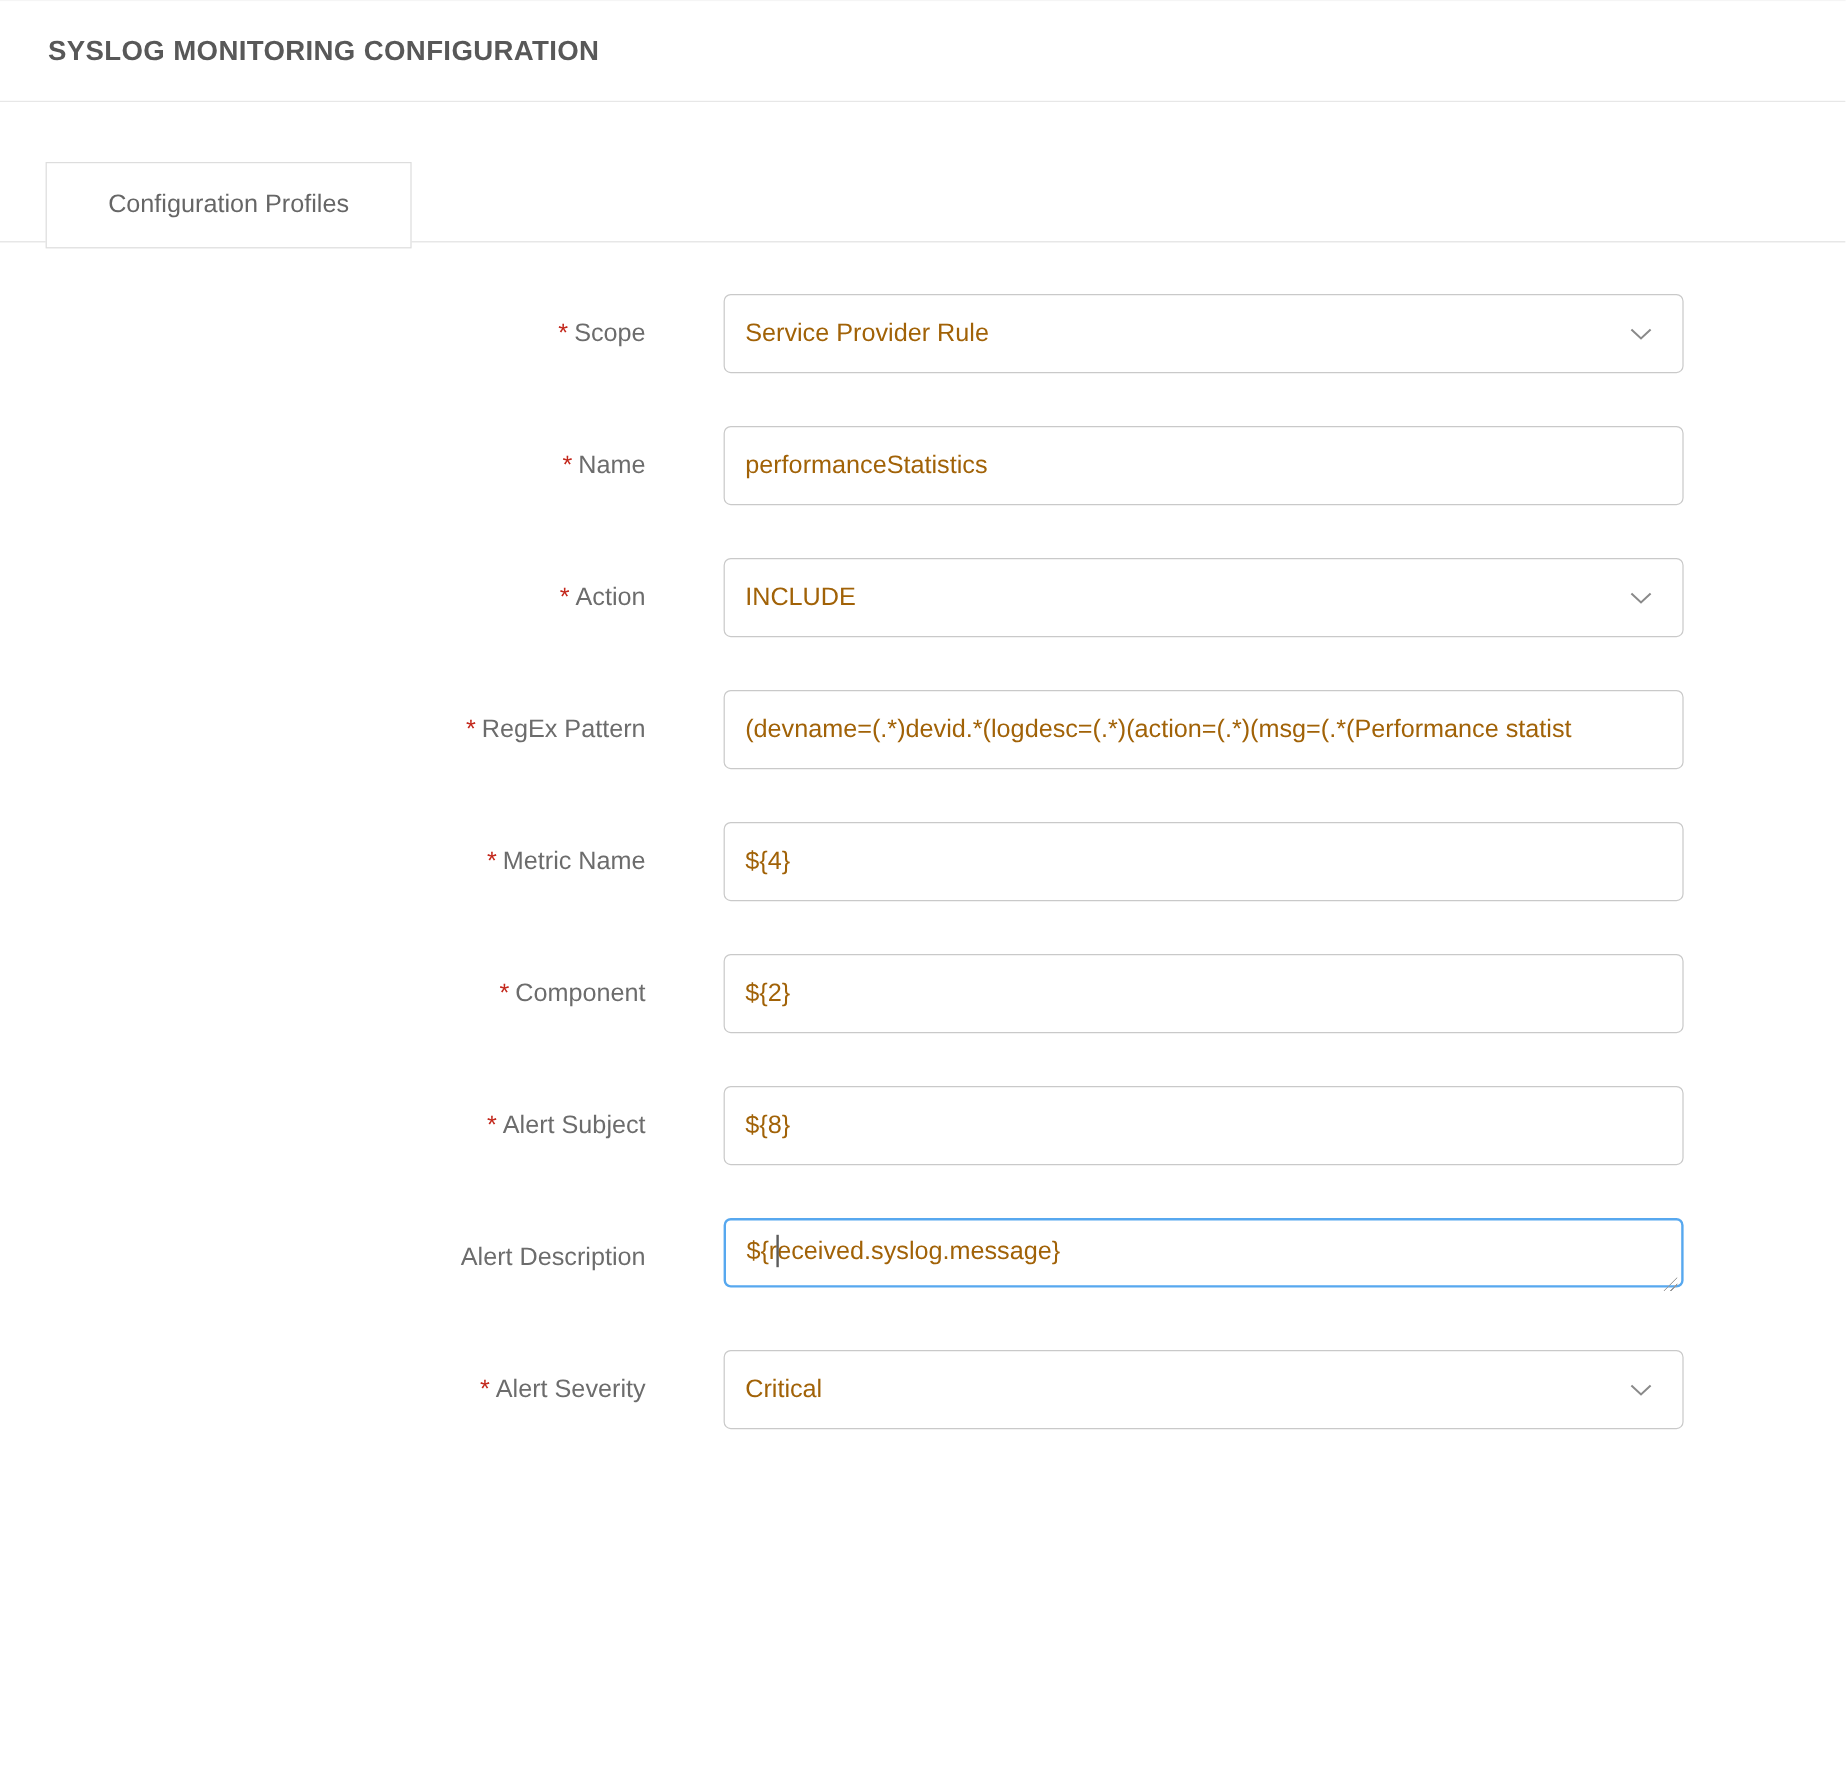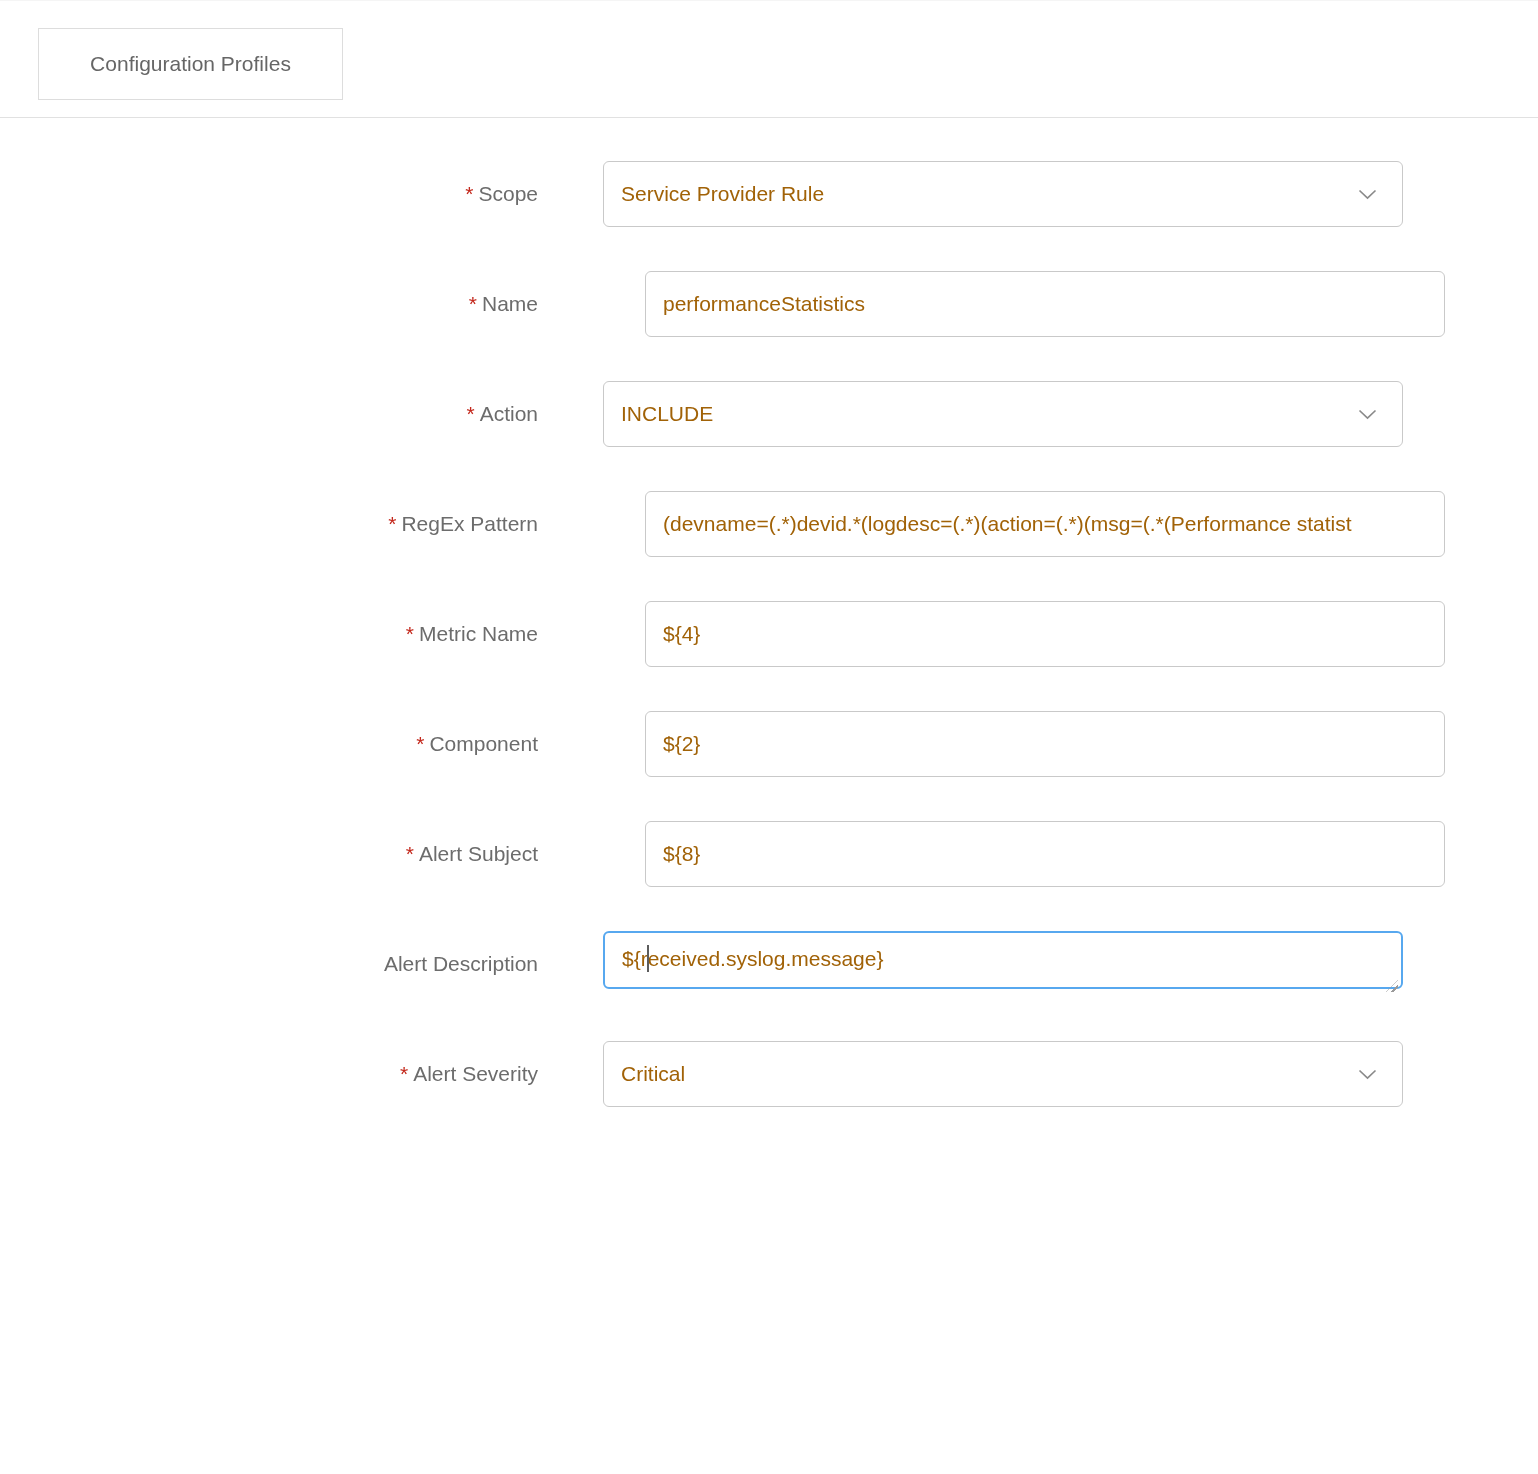--- a/index.html
+++ b/index.html
@@ -31,21 +31,21 @@
     background:#e1e1e1;
   }
   .tab {
     position:absolute;
     display:flex; align-items:center; justify-content:center;
     background:#fff;
     font-size:21px; color:#666;
     cursor:pointer;
   }
   .tab-inactive {
-    left:38px; top:27px; width:305px; height:72px;
+    left:38px; top:50px; width:305px; height:72px;
     border:1px solid #ddd;
     z-index:1;
   }
   .tab-active {
     left:343px; top:34px; width:305px; height:84px;
     border-left:1px solid #ddd; border-right:1px solid #ddd;
     border-top:10px solid var(--accent, #2e76c8);
     z-index:2;
   }
 
@@ -68,21 +68,20 @@
   .box {
     width:800px; height:66px;
     border:1px solid #c9c9c9; border-radius:6px;
     background:#fff;
     font-size:21px; color:#a16207;
   }
   input.box {
     padding:0 17px;
     outline:none;
     font-family:"Liberation Sans", sans-serif;
-    margin-left:42px;
   }
   .select {
     display:flex; align-items:center;
     padding:0 17px;
     cursor:pointer;
     justify-content:space-between;
   }
   .select .val { white-space:nowrap; overflow:hidden; }
   .chev { flex:none; margin-left:12px; margin-right:8px; }
 
@@ -109,20 +108,23 @@
     position:absolute; left:44px; top:14px;
     width:2px; height:27px; background:#5c5c5c;
     pointer-events:none;
   }
 </style>
 </head>
 <body>
 
 <div class="screen">
 
+  <div class="hdr">
+    <div class="hdr-title">SYSLOG MONITORING CONFIGURATION</div>
+  </div>
 
   <div class="tabs-section">
     <div class="tabs-underline"></div>
     <div class="tab tab-inactive">
       <span>Configuration Profiles</span>
     </div>
   </div>
 
   <div class="form">
 

